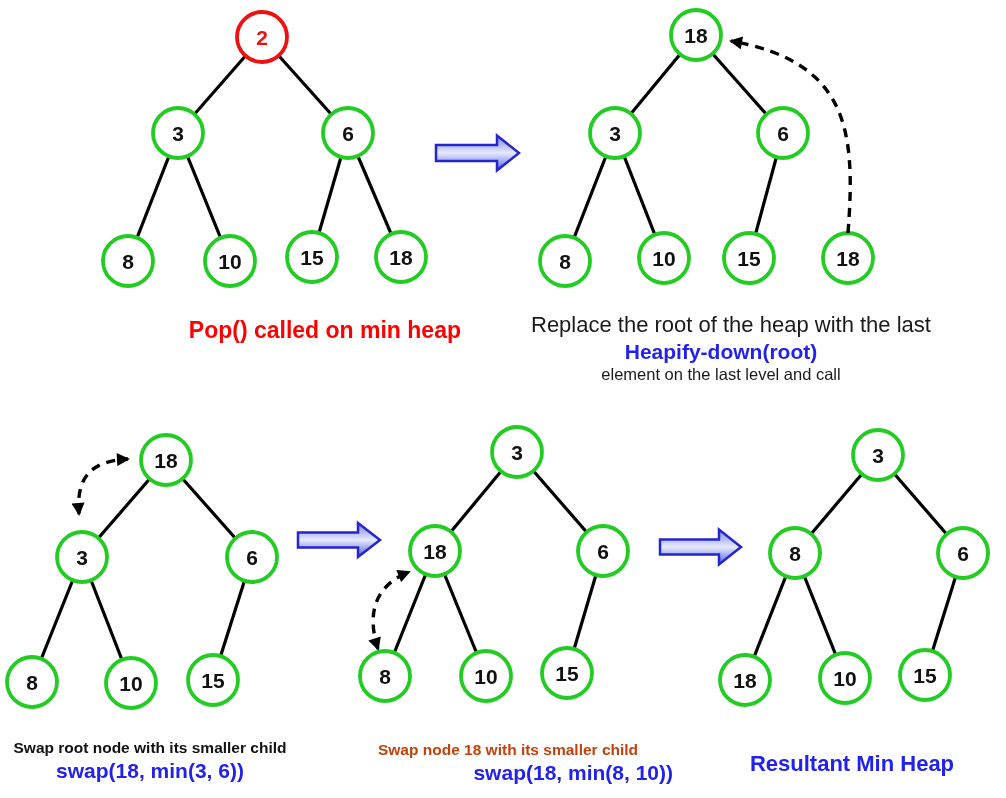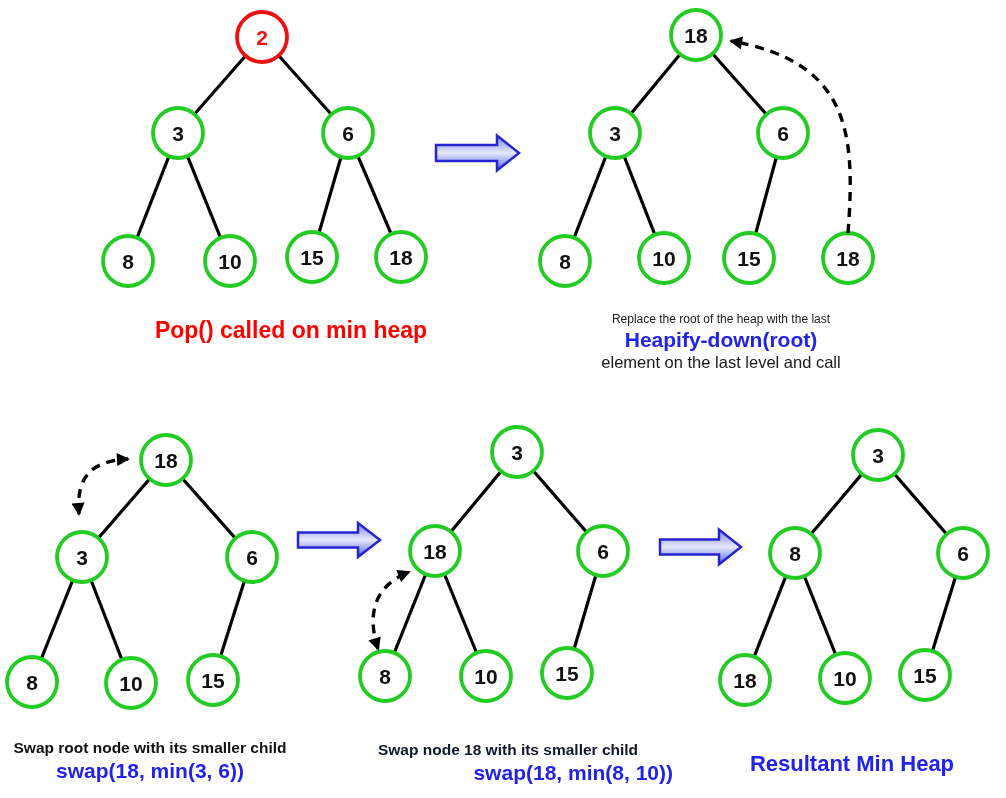--- a/index.html
+++ b/index.html
@@ -149,32 +149,32 @@
         <text x="845" y="685.5" text-anchor="middle" font-family="&quot;Liberation Sans&quot;, sans-serif" font-size="21" font-weight="bold" fill="#111111">10</text>
         <circle cx="925" cy="675" r="25" fill="#FFFFFF" stroke="#22CC22" stroke-width="3.8"></circle>
         <text x="925" y="682.5" text-anchor="middle" font-family="&quot;Liberation Sans&quot;, sans-serif" font-size="21" font-weight="bold" fill="#111111">15</text>
       </g>
       <polygon points="436,145 497,145 497,135.5 519,153 497,170.5 497,161 436,161" fill="url(#flowGrad)" stroke="#2525CD" stroke-width="2.5"></polygon>
       <polygon points="298,532.5 358,532.5 358,523 380,540 358,557 358,547.5 298,547.5" fill="url(#flowGrad)" stroke="#2525CD" stroke-width="2.5"></polygon>
       <polygon points="660,539.5 719,539.5 719,529.5 741,547 719,564.5 719,554.5 660,554.5" fill="url(#flowGrad)" stroke="#2525CD" stroke-width="2.5"></polygon>
     </svg>
   <div id="captions">
       <div class="caption" style="left: 121px; top: 316px; width: 340px;">
-        <div class="caption-line" style="color: rgb(255, 0, 0); font-weight: bold; font-size: 23px;">Pop() called on min heap</div>
+        <div class="caption-line" style="color: rgb(255, 0, 0); font-weight: bold; font-size: 23px; text-align: right;">Pop() called on min heap</div>
       </div>
       <div class="caption" style="left: 531px; top: 312px; width: 380px;">
-        <div class="caption-line" style="color: rgb(26, 26, 26); font-weight: normal; font-size: 12px;">Replace the root of the heap with the last</div>
+        <div class="caption-line" style="color: rgb(26, 26, 26); font-weight: normal; font-size: 22px;">Replace the root of the heap with the last</div>
         <div class="caption-line" style="color: rgb(34, 34, 238); font-weight: bold; font-size: 21px;">Heapify-down(root)</div>
         <div class="caption-line" style="color: rgb(26, 26, 26); font-weight: normal; font-size: 16.5px;">element on the last level and call</div>
       </div>
       <div class="caption" style="left: -10px; top: 739px; width: 320px;">
         <div class="caption-line" style="color: rgb(17, 17, 17); font-weight: bold; font-size: 15.5px;">Swap root node with its smaller child</div>
         <div class="caption-line" style="color: rgb(34, 34, 238); font-weight: bold; font-size: 21px;">swap(18, min(3, 6))</div>
       </div>
       <div class="caption" style="left: 343px; top: 741px; width: 330px;">
-        <div class="caption-line" style="color: #0f172a; font-weight: bold; font-size: 15.5px;">Swap node 18 with its smaller child</div>
+        <div class="caption-line" style="color: #c2410c; font-weight: bold; font-size: 15.5px;">Swap node 18 with its smaller child</div>
         <div class="caption-line" style="color: rgb(34, 34, 238); font-weight: bold; font-size: 21px; text-align: right;">swap(18, min(8, 10))</div>
       </div>
       <div class="caption" style="left: 692px; top: 751px; width: 320px;">
         <div class="caption-line" style="color: rgb(34, 34, 238); font-weight: bold; font-size: 22px;">Resultant Min Heap</div>
       </div>
     </div>
 </div>
 
 </body></html>

